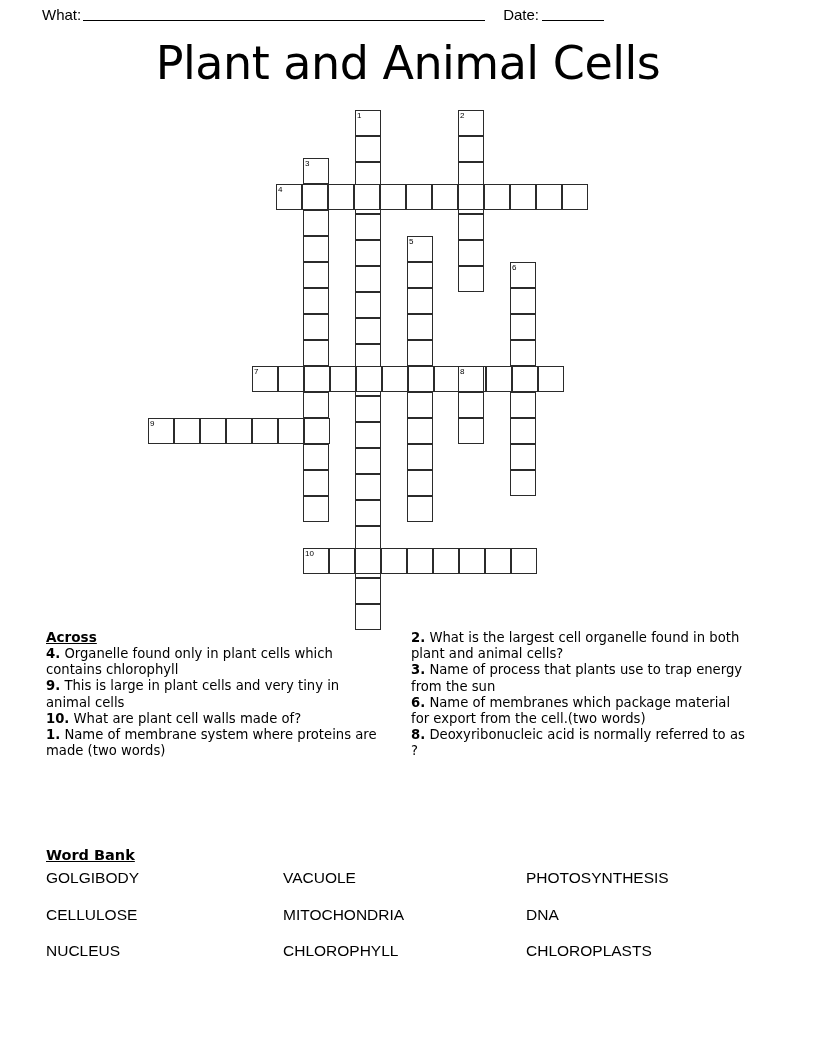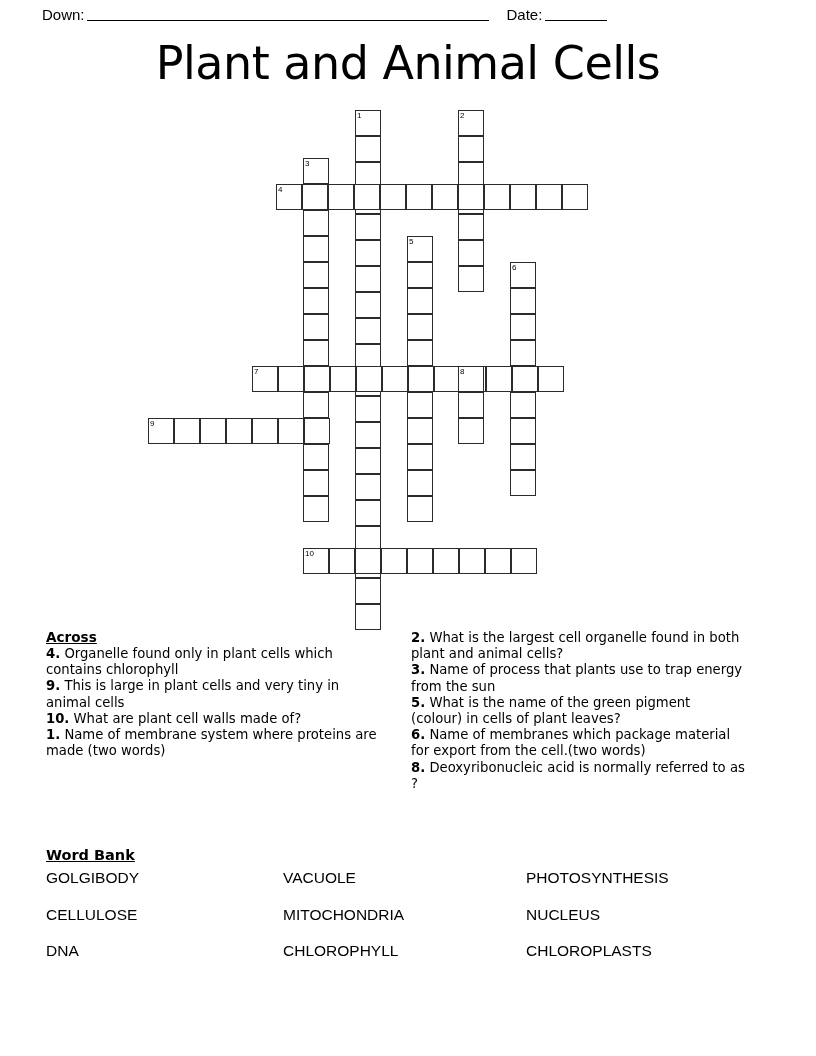--- a/index.html
+++ b/index.html
@@ -137,21 +137,21 @@
     font-size: 15.5px;
     line-height: 22.5px;
     white-space: nowrap;
   }
   .wb-empty { height: 22.5px; }
 </style>
 </head>
 <body>
 
 <div class="header-row">
-  <span class="hdr-name-label">Down:</span>
+  <span class="hdr-name-label">What:</span>
   <span class="hdr-rule hdr-rule-name"></span>
   <span class="hdr-date-label">Date:</span>
   <span class="hdr-rule hdr-rule-date"></span>
 </div>
 
 <div class="puzzle-title">Plant and Animal Cells</div>
 
 <div id="crossword-grid">
     <div class="xw-cell" style="left: 355px; top: 110px; width: 26px; height: 26px;"></div>
     <div class="xw-cell" style="left: 355px; top: 136px; width: 26px; height: 26px;"></div>
@@ -280,36 +280,35 @@
       </div>
     <div id="down-clues-left">
         <span class="clue-line"><span class="cnum">1.</span><span> Name of membrane system where proteins are made (two words)</span></span>
       </div>
   </div>
 
   <div class="clue-col clue-col-right">
     <div id="clues-right">
         <span class="clue-line"><span class="cnum">2.</span><span> What is the largest cell organelle found in both plant and animal cells?</span></span>
         <span class="clue-line"><span class="cnum">3.</span><span> Name of process that plants use to trap energy from the sun</span></span>
-        <span class="clue-line"><span class="cnum">5.</span><span> What is the name of the green pigment (colour) in cells of plant leaves?</span></span>
         <span class="clue-line"><span class="cnum">6.</span><span> Name of membranes which package material for export from the cell.(two words)</span></span>
         <span class="clue-line"><span class="cnum">8.</span><span> Deoxyribonucleic acid is normally referred to as ?</span></span>
       </div>
   </div>
 
 </div>
 
 <div class="wordbank">
   <span class="wordbank-heading">Word Bank</span>
   <div class="wb-grid" id="word-bank-grid">
       <div class="wb-item">GOLGIBODY</div>
       <div class="wb-item">VACUOLE</div>
       <div class="wb-item">PHOTOSYNTHESIS</div>
       <div class="wb-item">CELLULOSE</div>
       <div class="wb-item">MITOCHONDRIA</div>
+      <div class="wb-item">DNA</div>
       <div class="wb-item">NUCLEUS</div>
-      <div class="wb-item">DNA</div>
       <div class="wb-item">CHLOROPHYLL</div>
       <div class="wb-item">CHLOROPLASTS</div>
       <div class="wb-item wb-empty"></div>
       <div class="wb-item wb-empty"></div>
     </div>
 </div>
 
 </body></html>

